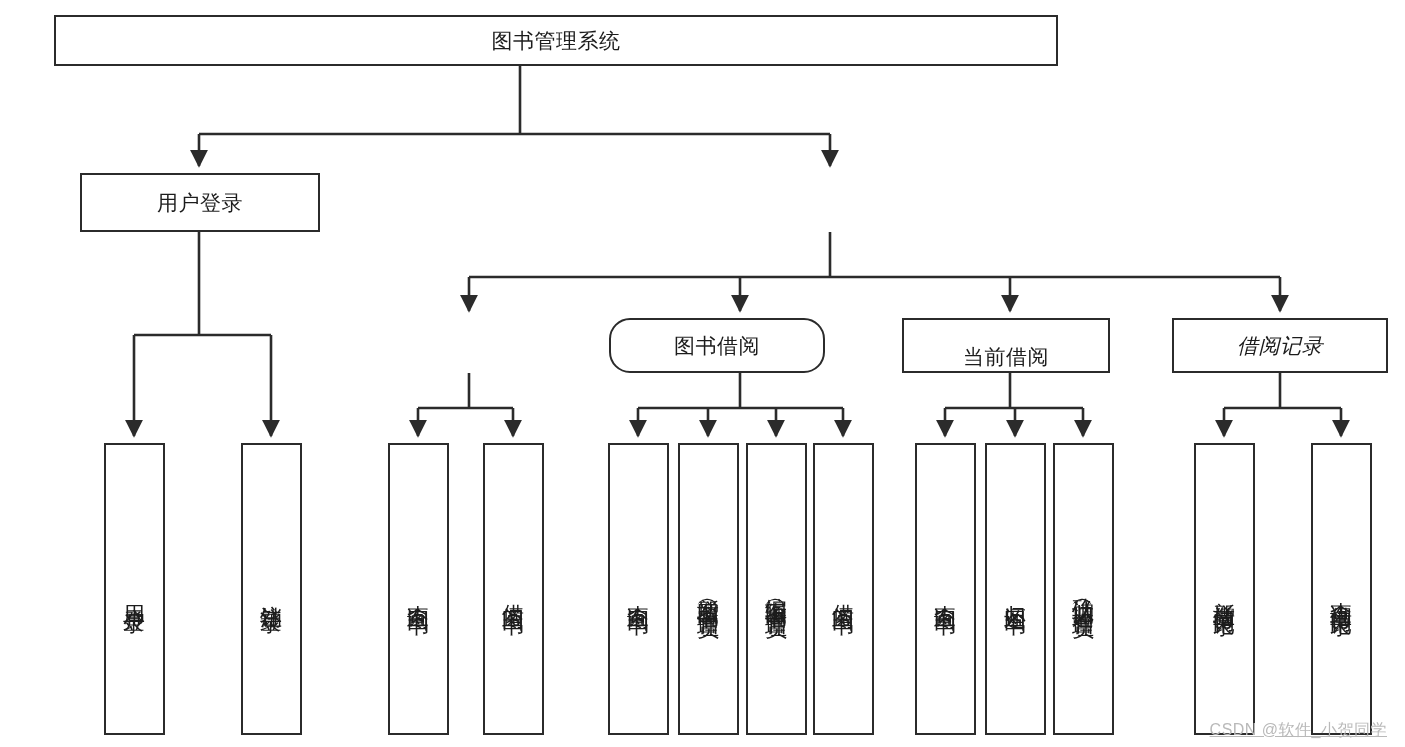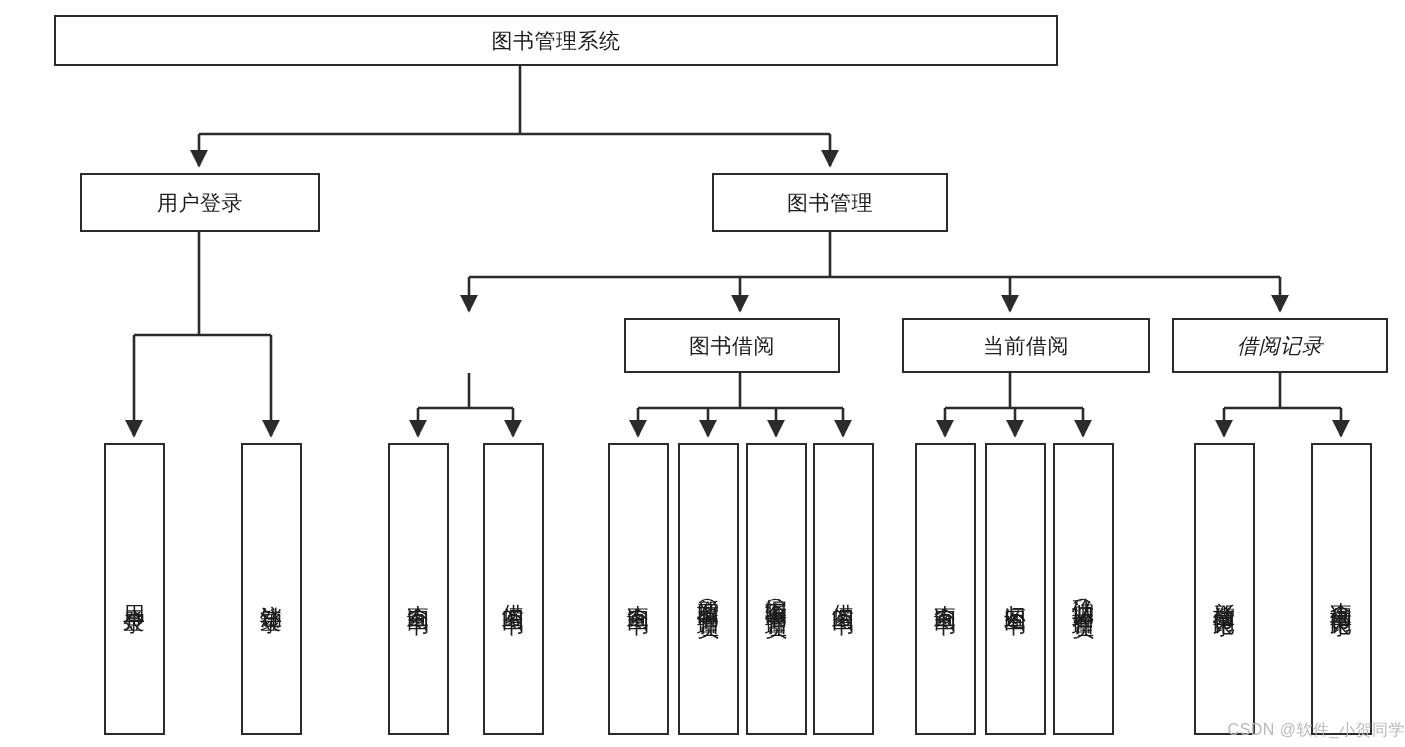--- a/index.html
+++ b/index.html
@@ -49,27 +49,28 @@
     letter-spacing: 3px;
     padding-top: 8px;
   }
   .node.v .vtext {
     writing-mode: vertical-rl;
     text-orientation: upright;
     white-space: nowrap;
   }
   #watermark {
     position: absolute;
-    right: 0;
+    right: 18px;
     bottom: 6px;
     font-size: 16px;
     color: #b9b9b9;
     letter-spacing: 0.5px;
     white-space: nowrap;
     pointer-events: none;
+    text-decoration: underline;
   }
 </style>
 </head>
 <body>
 
 <div id="canvas">
 
   <svg class="edges" viewBox="0 0 1405 747" xmlns="http://www.w3.org/2000/svg">
     <defs>
       <marker id="arrow" viewBox="0 0 10 10" refX="9" refY="5" markerWidth="7" markerHeight="7" orient="auto-start-reverse">
@@ -120,28 +121,25 @@
     </g>
   </svg>
 
   <div class="node h" style="left:18px; top:15px; width:1004px; height:51px;margin-left:36px;">
     <span>图书管理系统</span>
   </div>
 
   <div class="node h" style="left:80px; top:173px; width:240px; height:59px;">
     <span>用户登录</span>
   </div>
-  <div class="node h" style="left:712px; top:173px; width:236px; height:59px;">
-    <span>图书管理</span>
-  </div>
 
-  <div class="node h" style="left:624px; top:318px; width:216px; height:55px;">
+  <div class="node h" style="left:609px; top:318px; width:216px; height:55px;border-radius:21px;">
     <span>图书借阅</span>
   </div>
-  <div class="node h" style="left:902px; top:318px; width:248px; height:55px;">
+  <div class="node h" style="left:902px; top:318px; width:208px; height:55px;align-items:flex-end;">
     <span>当前借阅</span>
   </div>
   <div class="node h" style="left:1172px; top:318px; width:216px; height:55px;font-style:italic;">
     <span>借阅记录</span>
   </div>
 
   <div class="node v" style="left:104px; top:443px; width:61px; height:292px;">
     <span class="vtext">用户登录</span>
   </div>
   <div class="node v" style="left:241px; top:443px; width:61px; height:292px;">

